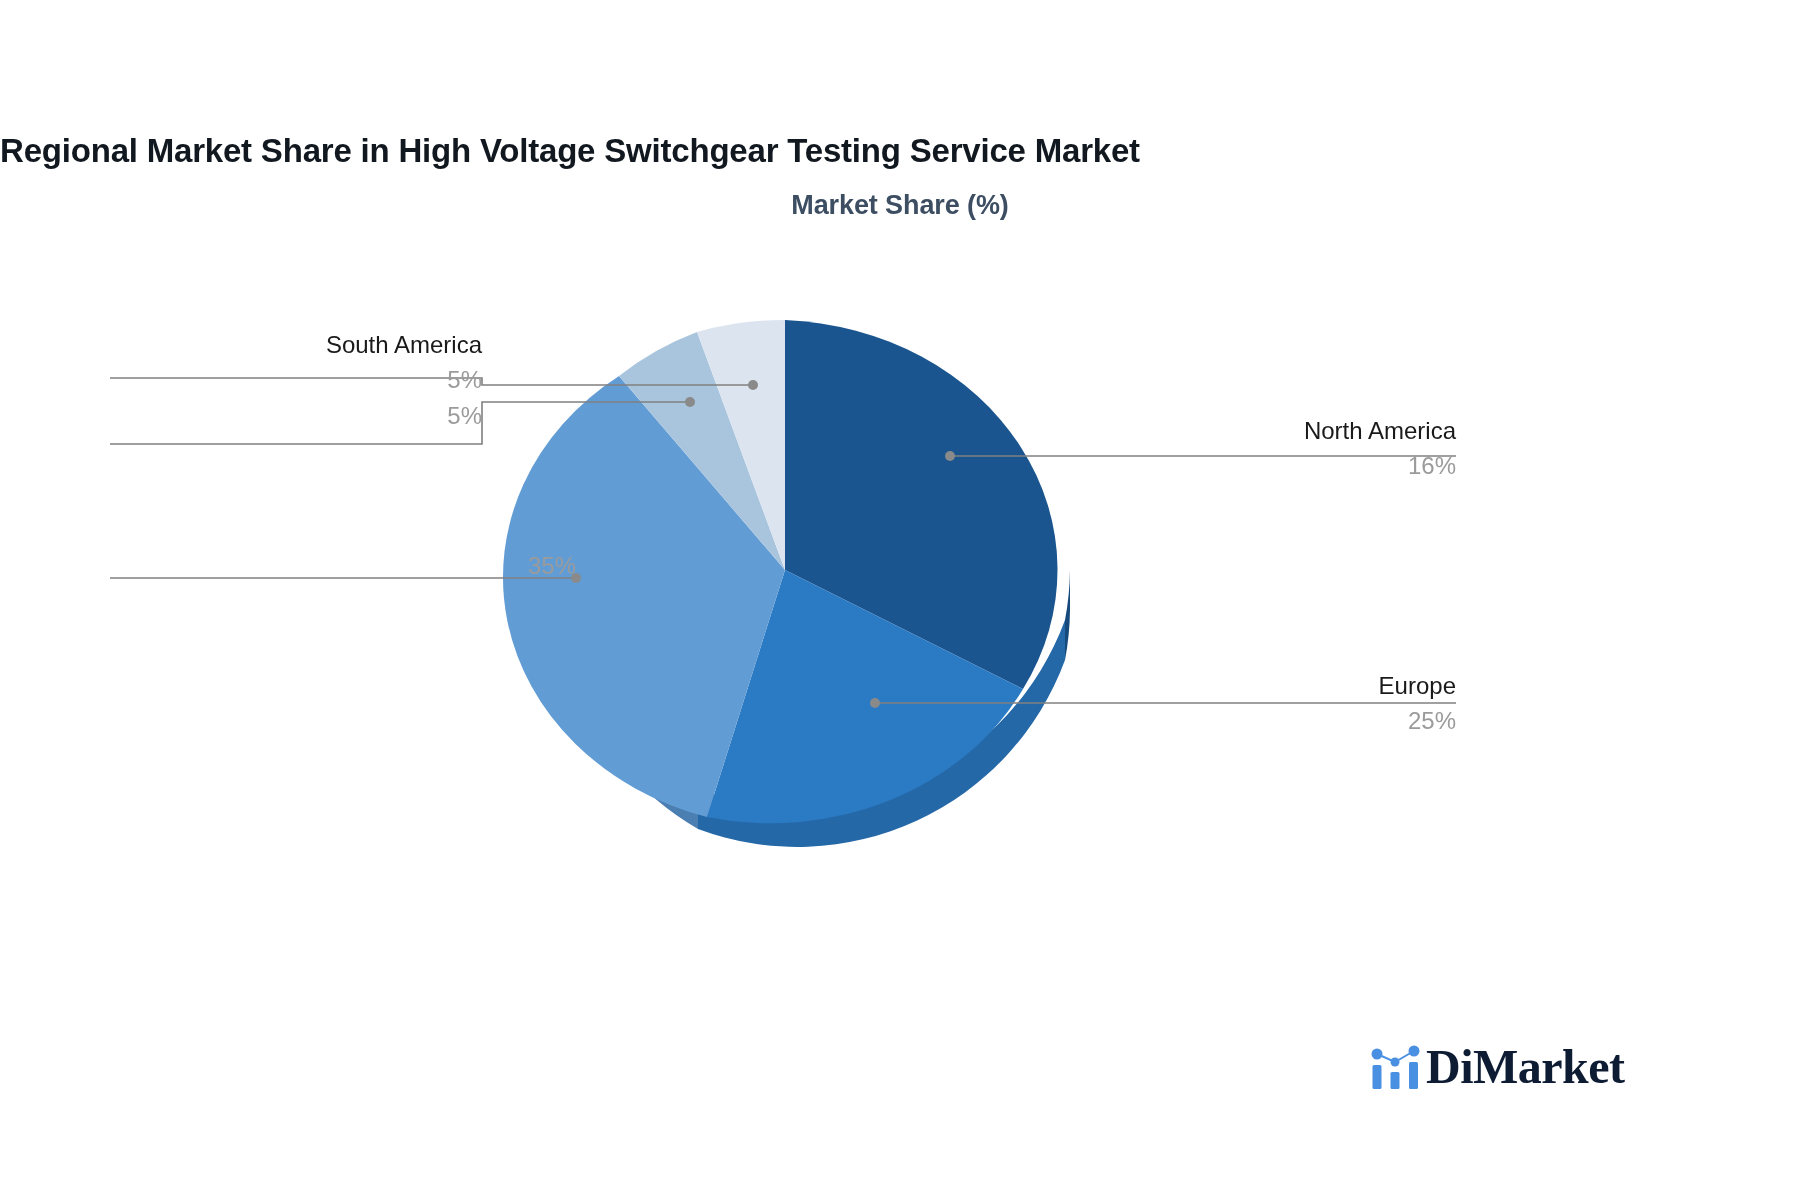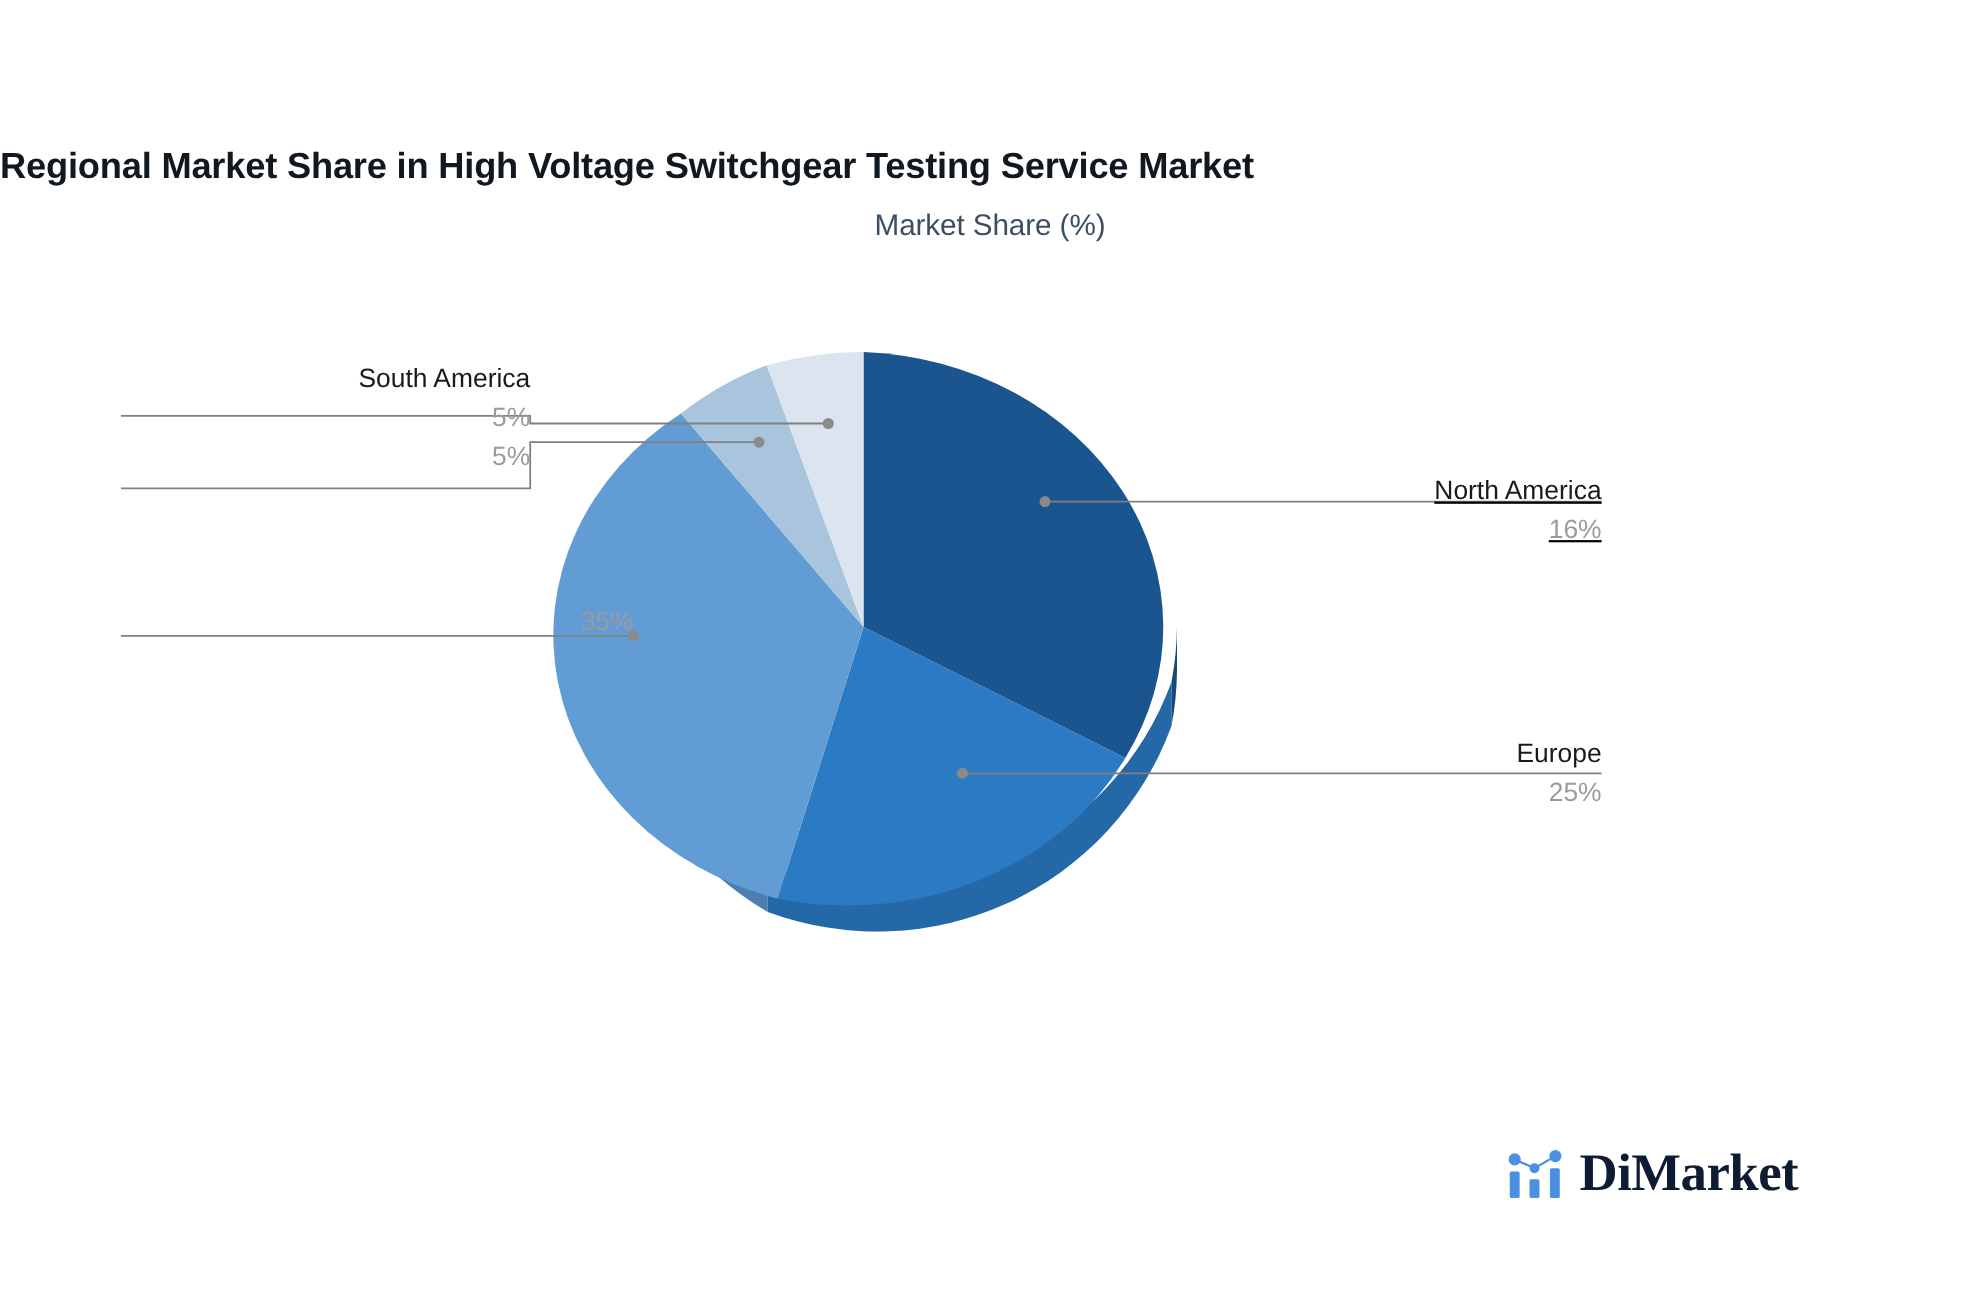--- a/index.html
+++ b/index.html
@@ -32,21 +32,21 @@
     color: #12181f;
     letter-spacing: -0.2px;
   }
   .chart-subtitle {
     position: absolute;
     left: 0;
     top: 190px;
     width: 1800px;
     text-align: center;
     font-size: 27px;
-    font-weight: normal;
+    font-weight: bold;
     color: #3d4e63;
     letter-spacing: -0.1px;
   }
   .svg-layer {
     position: absolute;
     left: 0;
     top: 0;
   }
   .callout {
     position: absolute;
@@ -67,21 +67,20 @@
   .callout.left .callout-name,
   .callout.left .callout-value { text-align: right; }
   .callout.right .callout-name,
   .callout.right .callout-value { text-align: right; }
   .logo {
     position: absolute;
     left: 1370px;
     top: 1042px;
     display: flex;
     align-items: center;
-    gap: 10px;
   }
   .logo-text {
     font-family: "Liberation Serif", serif;
     font-size: 48px;
     font-weight: bold;
     color: #0d1b33;
     letter-spacing: -0.5px;
     line-height: 1;
   }
 </style>
@@ -155,21 +154,21 @@
   </div>
 
   <div class="callout left" style="left:110px; top:396px; width:372px;">
     <div class="callout-value">5%</div>
   </div>
 
   <div class="callout left" style="left:110px; top:546px; width:466px;">
     <div class="callout-value">35%</div>
   </div>
 
-  <div class="callout right" style="left:1056px; top:432px; width:400px;text-decoration:underline;">
+  <div class="callout right" style="left:1056px; top:416px; width:400px;">
     <div class="callout-name">North America</div>
     <div class="callout-value">16%</div>
   </div>
 
   <div class="callout right" style="left:1056px; top:671px; width:400px;">
     <div class="callout-name">Europe</div>
     <div class="callout-value">25%</div>
   </div>
 
   <div class="logo">

